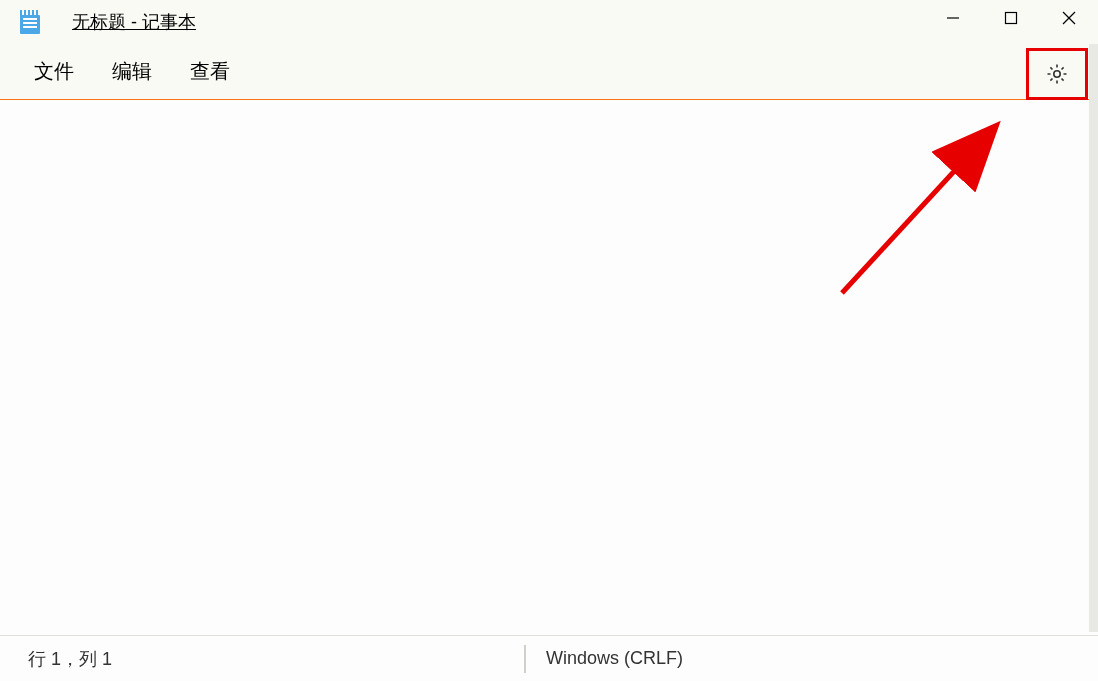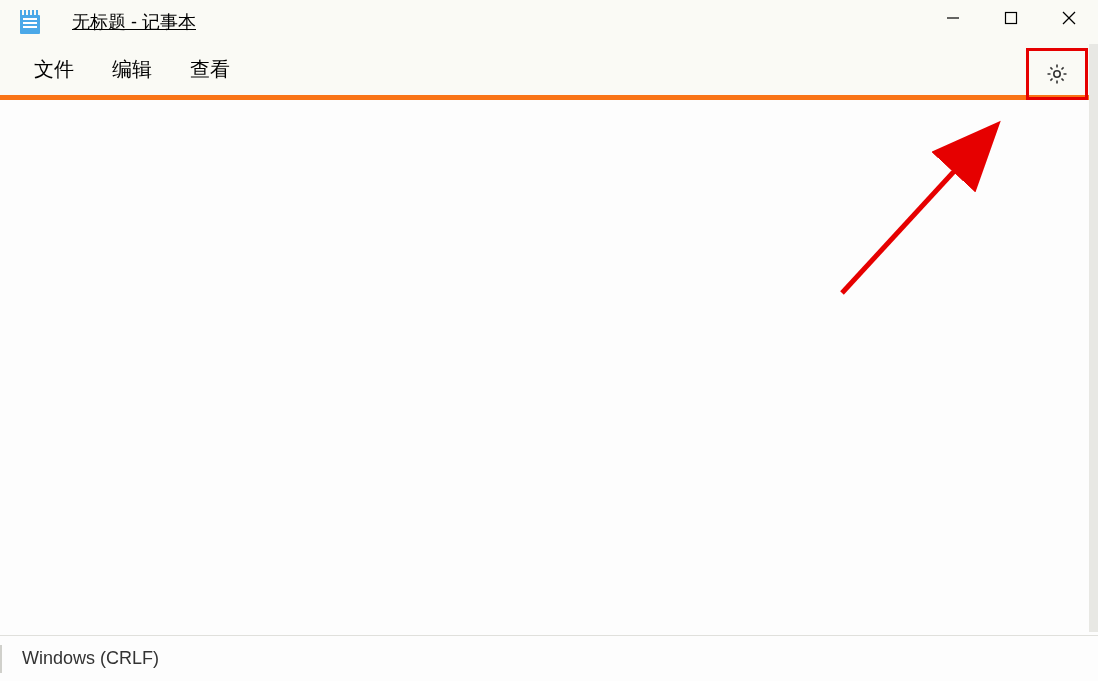--- a/index.html
+++ b/index.html
@@ -89,21 +89,21 @@
       stroke-width: 1.2;
       fill: none;
     }
     .menubar {
       height: 56px;
       display: flex;
       align-items: center;
       padding-left: 16px;
       gap: 2px;
       background: #fafaf5;
-      border-bottom: 5px solid #f97316;
+      border-bottom: 1px solid #f97316;
       position: relative;
     }
     .menu-item {
       font-size: 20px;
       padding: 6px 18px;
       color: #000;
       cursor: default;
     }
     .settings-button {
       position: absolute;
@@ -238,16 +238,17 @@
         <polygon points="0,0 14,6 0,12" fill="#e60000"></polygon>
       </marker>
     </defs>
     <line x1="842" y1="193" x2="994" y2="28" stroke="#e60000" stroke-width="5" marker-end="url(#arrowhead)"></line>
   </svg>
 </div>
 
 <div class="scrollbar-stub"></div>
 
 <div class="statusbar">
+  <div class="status-section status-cursor">行 1，列 1</div>
   <div class="status-divider"></div>
   <div class="status-divider"></div>
   <div class="status-section status-encoding">Windows (CRLF)</div>
 </div>
 
 </body></html>

